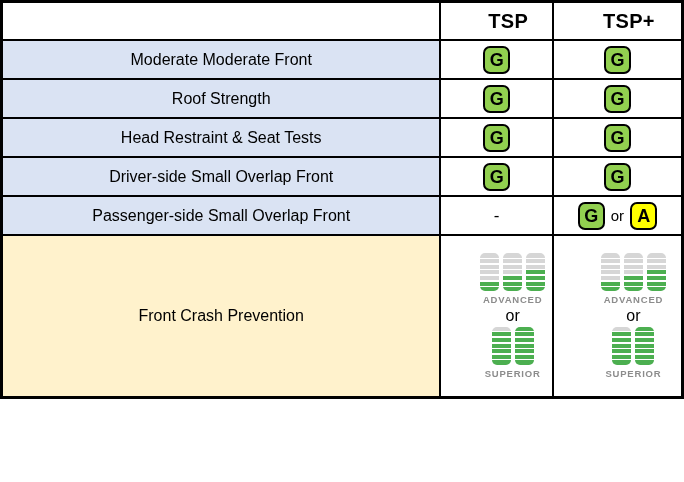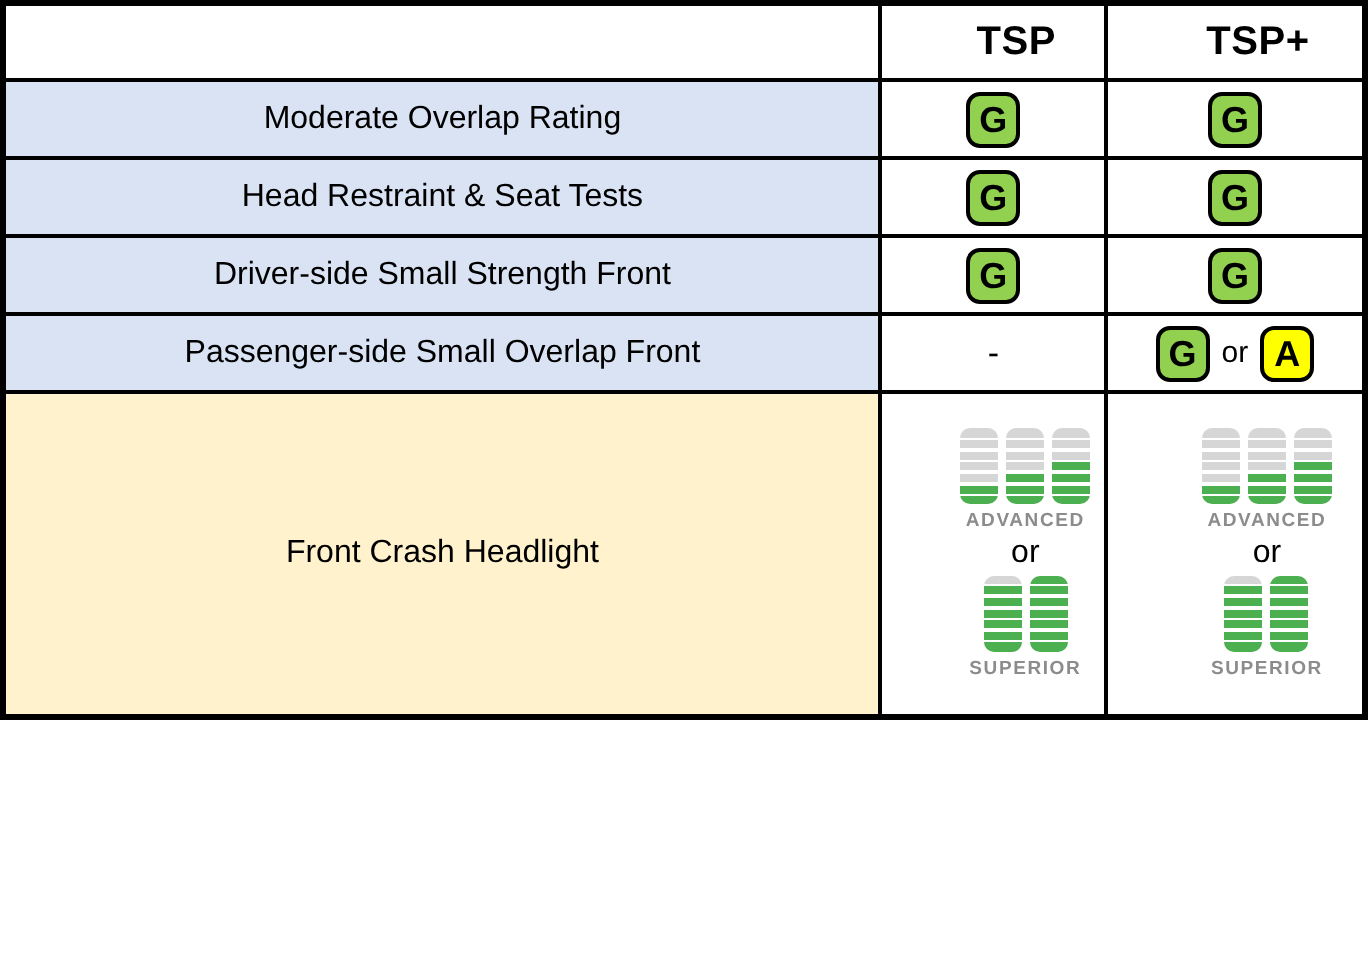--- a/index.html
+++ b/index.html
@@ -55,41 +55,46 @@
     </colgroup>
     <thead>
       <tr>
         <th></th>
         <th>TSP</th>
         <th>TSP+</th>
       </tr>
     </thead>
     <tbody>
         <tr class="std">
-          <td class="label-cell bg-blue">Moderate Overlap Rating</td>
+          <td class="label-cell bg-blue">Moderate Moderate Front</td>
+          <td class="rating-cell"><span class="badge badge-g">G</span></td>
+          <td class="rating-cell"><span class="badge badge-g">G</span></td>
+        </tr>
+        <tr class="std">
+          <td class="label-cell bg-blue">Roof Strength</td>
           <td class="rating-cell"><span class="badge badge-g">G</span></td>
           <td class="rating-cell"><span class="badge badge-g">G</span></td>
         </tr>
         <tr class="std">
           <td class="label-cell bg-blue">Head Restraint &amp; Seat Tests</td>
           <td class="rating-cell"><span class="badge badge-g">G</span></td>
           <td class="rating-cell"><span class="badge badge-g">G</span></td>
         </tr>
         <tr class="std">
-          <td class="label-cell bg-blue">Driver-side Small Strength Front</td>
+          <td class="label-cell bg-blue">Driver-side Small Overlap Front</td>
           <td class="rating-cell"><span class="badge badge-g">G</span></td>
           <td class="rating-cell"><span class="badge badge-g">G</span></td>
         </tr>
         <tr class="std">
           <td class="label-cell bg-blue">Passenger-side Small Overlap Front</td>
           <td class="rating-cell"><span class="dash">-</span></td>
           <td class="rating-cell"><span class="badge badge-g">G</span><span class="or-label">or</span><span class="badge badge-a">A</span></td>
         </tr>
         <tr class="fcp-row">
-          <td class="label-cell bg-yellow">Front Crash Headlight</td>
+          <td class="label-cell bg-yellow">Front Crash Prevention</td>
           <td class="rating-cell">
             <div class="fcp-stack">
               <div class="fcp-icon">
                 <div class="fcp-bar">
                   <div class="seg seg-gray"></div>
                   <div class="seg seg-gray"></div>
                   <div class="seg seg-gray"></div>
                   <div class="seg seg-gray"></div>
                   <div class="seg seg-gray"></div>
                   <div class="seg seg-green"></div>

